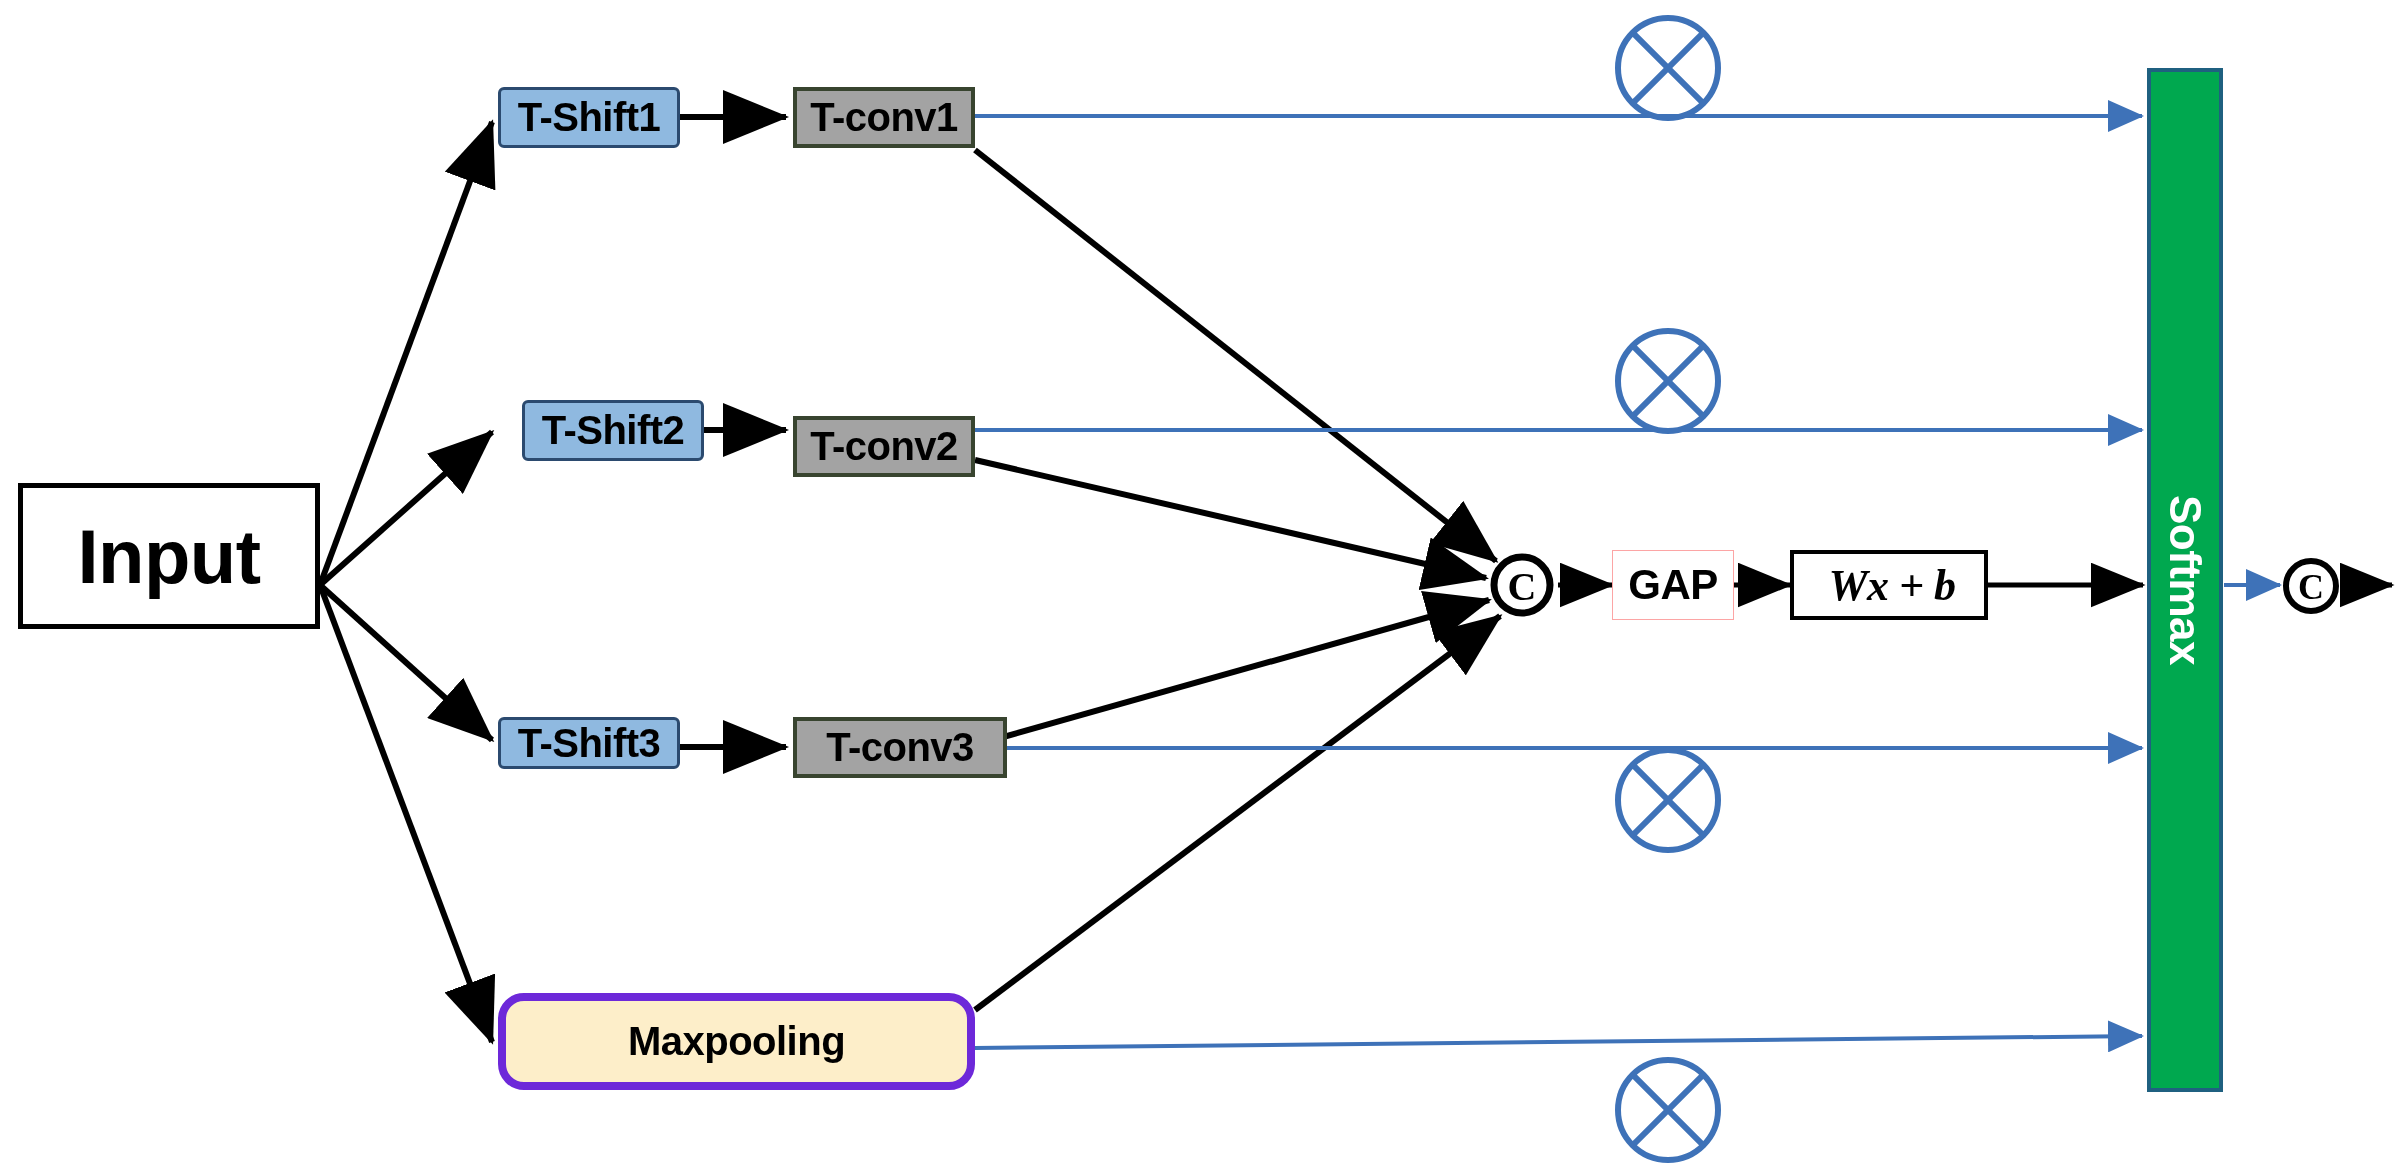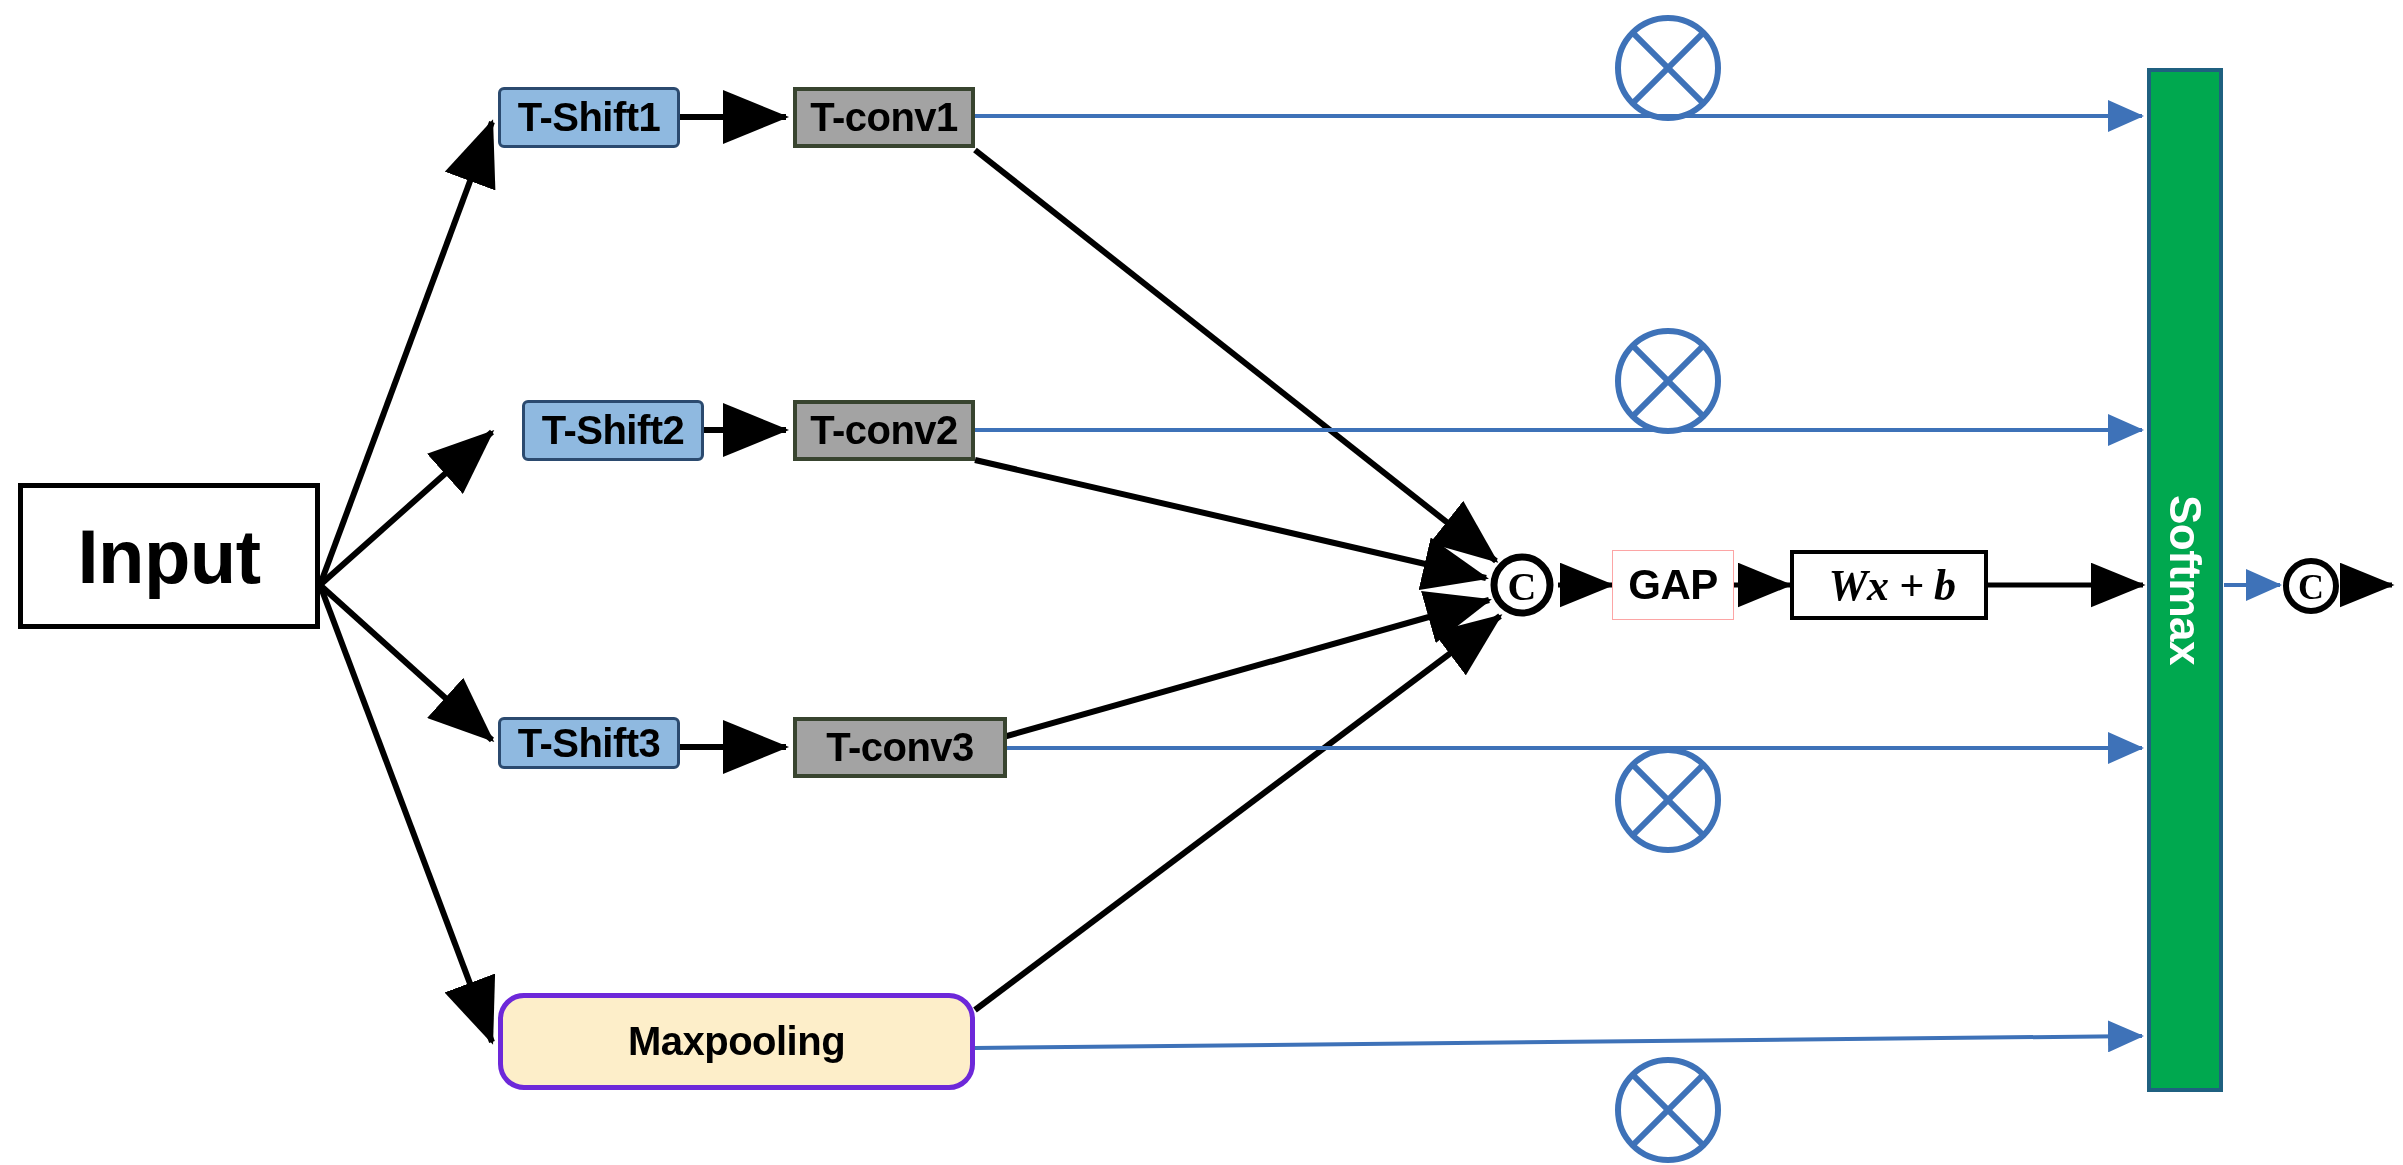--- a/index.html
+++ b/index.html
@@ -46,21 +46,21 @@
     background: #8fb9e0;
     border-radius: 6px;
     font-size: 40px;
   }
   .node-conv {
     border: 4px solid #38442f;
     background: #a3a3a3;
     font-size: 40px;
   }
   .node-pool {
-    border: 5px solid #6d28d9;
+    border: 8px solid #6d28d9;
     background: #fdeec9;
     border-radius: 26px;
     font-size: 40px;
   }
   .node-plain {
     border: 1px solid #fca5a5;
     background: #ffffff;
     font-size: 42px;
   }
   .node-formula {
@@ -169,21 +169,21 @@
   <div class="node node-shift" style="left:522px; top:400px; width:182px; height:61px;">
     <span>T-Shift2</span>
   </div>
   <div class="node node-shift" style="left:498px; top:717px; width:182px; height:52px;">
     <span>T-Shift3</span>
   </div>
 
   <div class="node node-conv" style="left:793px; top:87px; width:182px; height:61px;">
     <span>T-conv1</span>
   </div>
-  <div class="node node-conv" style="left:793px; top:400px; width:182px; height:61px;">
+  <div class="node node-conv" style="left:793px; top:416px; width:182px; height:61px;">
     <span>T-conv2</span>
   </div>
   <div class="node node-conv" style="left:793px; top:717px; width:214px; height:61px;justify-content:center;">
     <span>T-conv3</span>
   </div>
 
   <div class="node node-pool" style="left:498px; top:993px; width:477px; height:97px;">
     <span>Maxpooling</span>
   </div>
 

